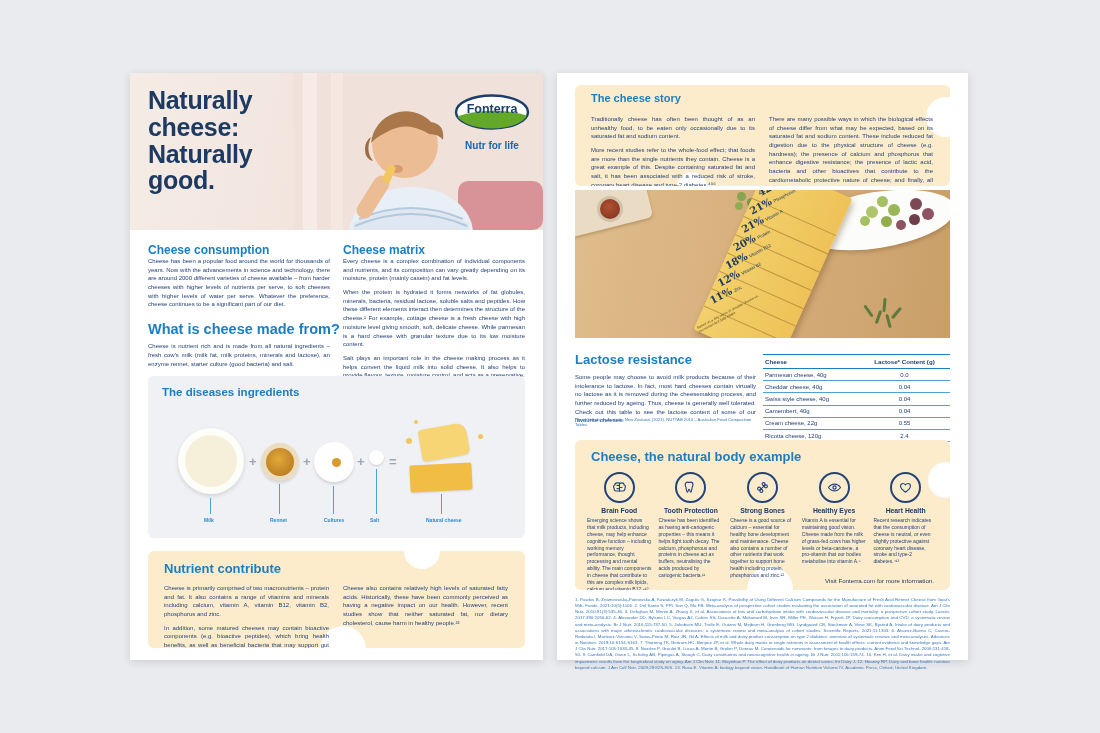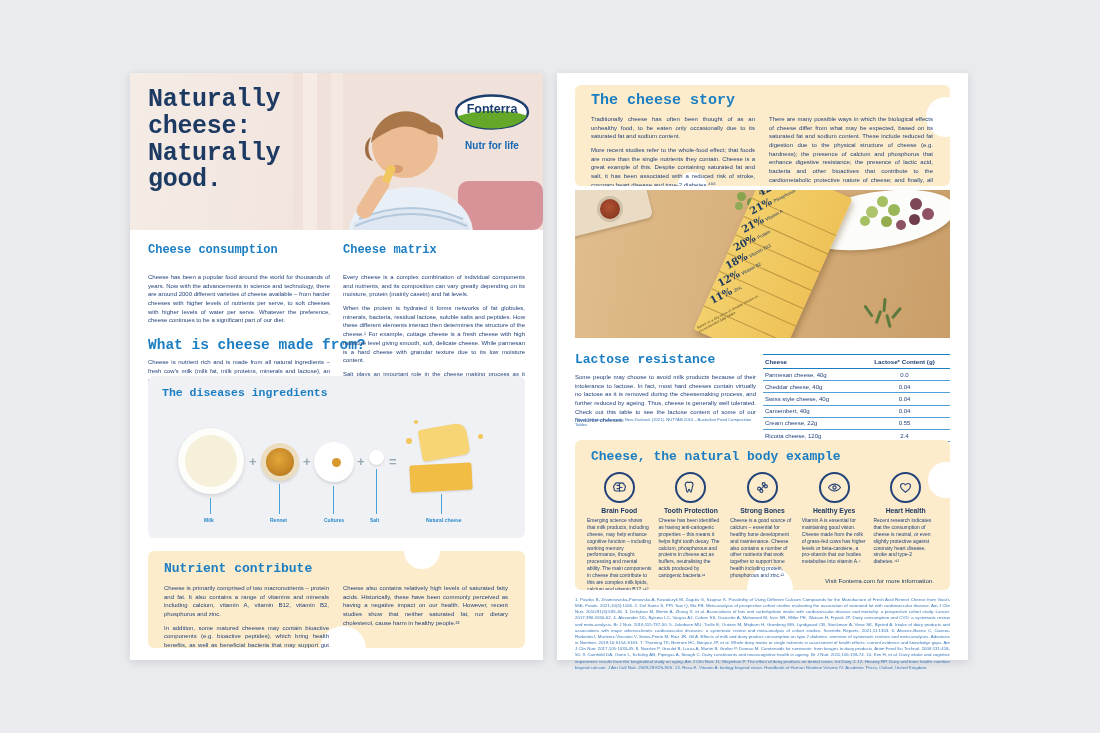--- a/index.html
+++ b/index.html
@@ -6,39 +6,39 @@
   body{
     width:1100px;height:733px;background:#e9ebee;position:relative;overflow:hidden;
     font-family:"Liberation Sans","DejaVu Sans",sans-serif;color:#24437a;
   }
   .page{position:absolute;top:73px;width:413px;height:587px;background:#ffffff;
     box-shadow:0 2px 8px rgba(40,50,70,.15);}
   .page1{left:130px;}
   .page2{left:557px;width:411px;}
 
   
-  h1,h2,h3{margin:0;font-family:Liberation Mono, monospace;}
+  h1,h2,h3{margin:0;font-family:Liberation Sans, sans-serif;}
   .h-blue{color:#1b7ec2;font-weight:700;}
   p{margin:0 0 5px 0;}
   .body-txt{font-size:6px;line-height:1.45;color:#24437a;text-align:justify;}
 
   
   .hero{position:absolute;left:0;top:0;width:413px;height:157px;overflow:hidden;
     background:linear-gradient(100deg,#f5ece6 0%,#f1e3dc 55%,#ecd9d2 100%);}
   .hero-art{position:absolute;right:0;bottom:0;}
   .hero-title{position:absolute;left:18px;top:14px;width:160px;font-size:25px;line-height:1.07;
     color:#1d3a63;font-weight:600;letter-spacing:-0.3px;}
   .logo{position:absolute;right:10px;top:20px;width:82px;text-align:center;}
   .logo .tagline{margin-top:3px;font-size:10px;font-weight:bold;color:#1566b3;}
 
   
   .cols1{position:absolute;left:18px;top:170px;width:377px;display:flex;gap:13px;}
   .cols1 .c-left{width:182px;}
   .cols1 .c-right{width:182px;}
-  .sec-h{font-size:12px;margin-bottom:16px;}
+  .sec-h{font-size:12px;margin-bottom:0;}
   .big-h{font-size:14.5px;margin:12px 0 5px 0;white-space:nowrap;}
 
   
   .gray-box{position:absolute;left:18px;top:303px;width:377px;height:162px;background:#eff1f4;
     border-radius:6px;overflow:hidden;}
   .gray-box .gb-h{position:absolute;left:14px;top:10px;font-size:11.5px;}
   .bowl{position:absolute;border-radius:50%;}
   .milk-outer{left:30px;top:52px;width:66px;height:66px;background:#fdfdfa;box-shadow:0 2px 4px rgba(0,0,0,.12);}
   .milk-inner{left:37px;top:59px;width:52px;height:52px;background:#f6efda;}
   .rennet-outer{left:113px;top:67px;width:38px;height:38px;background:#ecdcc0;box-shadow:0 2px 3px rgba(0,0,0,.12);}
@@ -58,21 +58,21 @@
   
   .cream{background:#fceccb;border-radius:6px;position:absolute;overflow:hidden;}
   .hole{position:absolute;border-radius:50%;background:#ffffff;}
   .nutrient{left:18px;top:478px;width:377px;height:97px;}
   .nutrient .nb-h{position:absolute;left:16px;top:10px;font-size:13px;}
   .nutrient .nb-cols{position:absolute;left:16px;top:33px;width:345px;display:flex;gap:14px;}
   .nutrient .nb-cols > div{width:165px;}
 
   
   .story{left:18px;top:12px;width:375px;height:101px;}
-  .story .st-h{position:absolute;left:16px;top:7px;font-size:15px;}
+  .story .st-h{position:absolute;left:16px;top:7px;font-size:11px;}
   .story .st-cols{position:absolute;left:16px;top:30px;width:343px;display:flex;gap:14px;}
   .story .st-cols > div{width:164px;}
 
   
   .serve{position:absolute;left:18px;top:117px;width:375px;height:148px;overflow:hidden;
     background:linear-gradient(100deg,#e0bd8d 0%,#d4ab77 60%,#c99e69 100%);}
   .serve-msg{position:absolute;left:12px;top:46px;width:122px;font-family:"DejaVu Serif","Liberation Serif",serif;
     font-weight:700;font-size:10.5px;line-height:1.3;color:#1d3a63;}
   .cheese-stack{position:absolute;left:152px;top:-18px;width:92px;height:184px;
     background:linear-gradient(90deg,#f3d06c,#eec258);transform:rotate(24deg);

